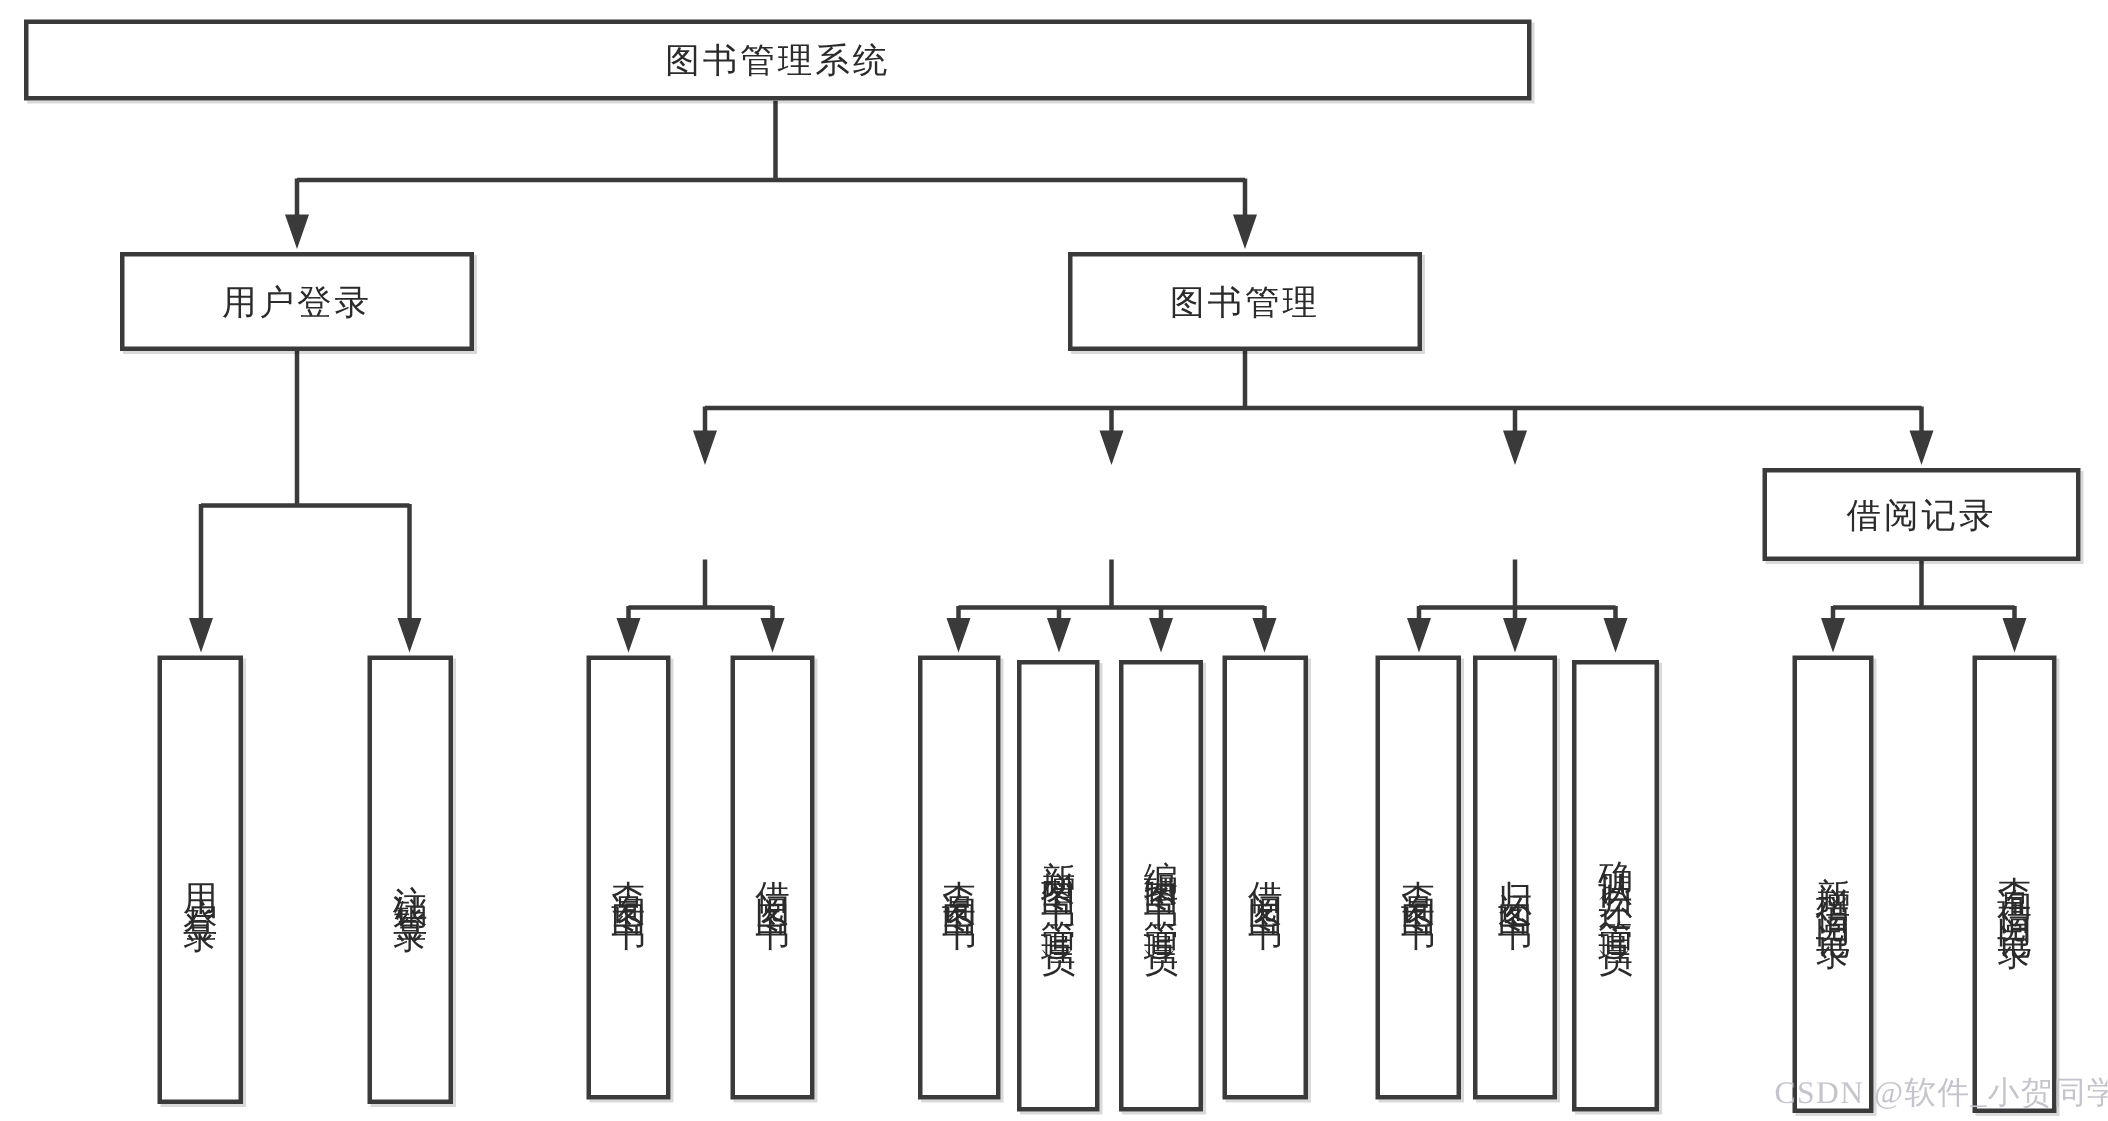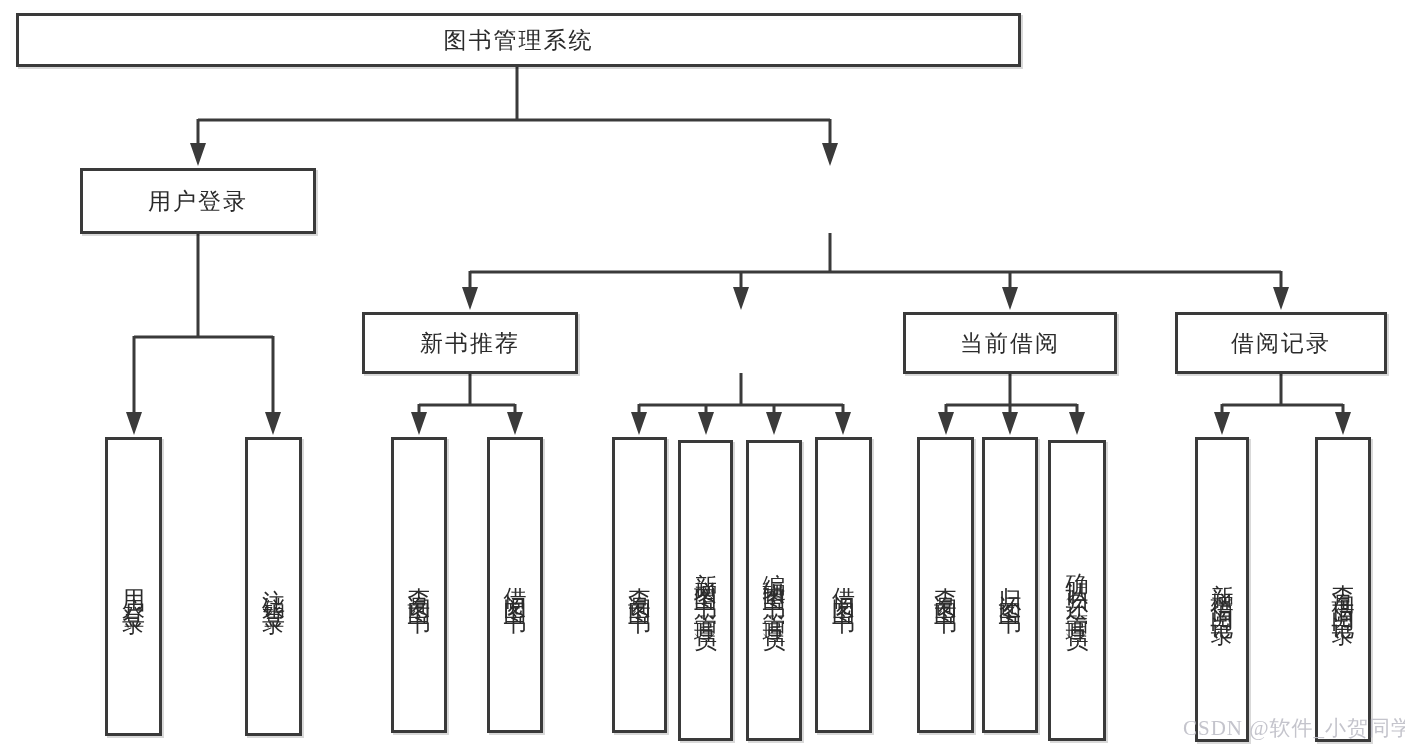--- a/index.html
+++ b/index.html
@@ -87,27 +87,24 @@
              M1214 412h16l-8 23z M1335 412h16l-8 23z" fill="#3a3a3a"></path>
   </svg>
 
   <div class="node h-node" style="left:16px;top:13px;width:1005px;height:54px">
     <span>图书管理系统</span>
   </div>
 
   <div class="node h-node" style="left:80px;top:168px;width:236px;height:66px">
     <span>用户登录</span>
   </div>
+  <div class="node h-node" style="left:712px;top:168px;width:236px;height:66px">
+    <span>图书管理</span>
+  </div>
 
-  <div class="node h-node" style="left:362px;top:312px;width:216px;height:62px">
-    <span>新书推荐</span>
-  </div>
-  <div class="node h-node" style="left:903px;top:312px;width:214px;height:62px">
-    <span>当前借阅</span>
-  </div>
   <div class="node h-node" style="left:1175px;top:312px;width:212px;height:62px">
     <span>借阅记录</span>
   </div>
 
   <div class="node v-node" style="left:105px;top:437px;width:57px;height:299px">
     <span>用户登录</span>
   </div>
   <div class="node v-node" style="left:245px;top:437px;width:57px;height:299px">
     <span>注销登录</span>
   </div>

